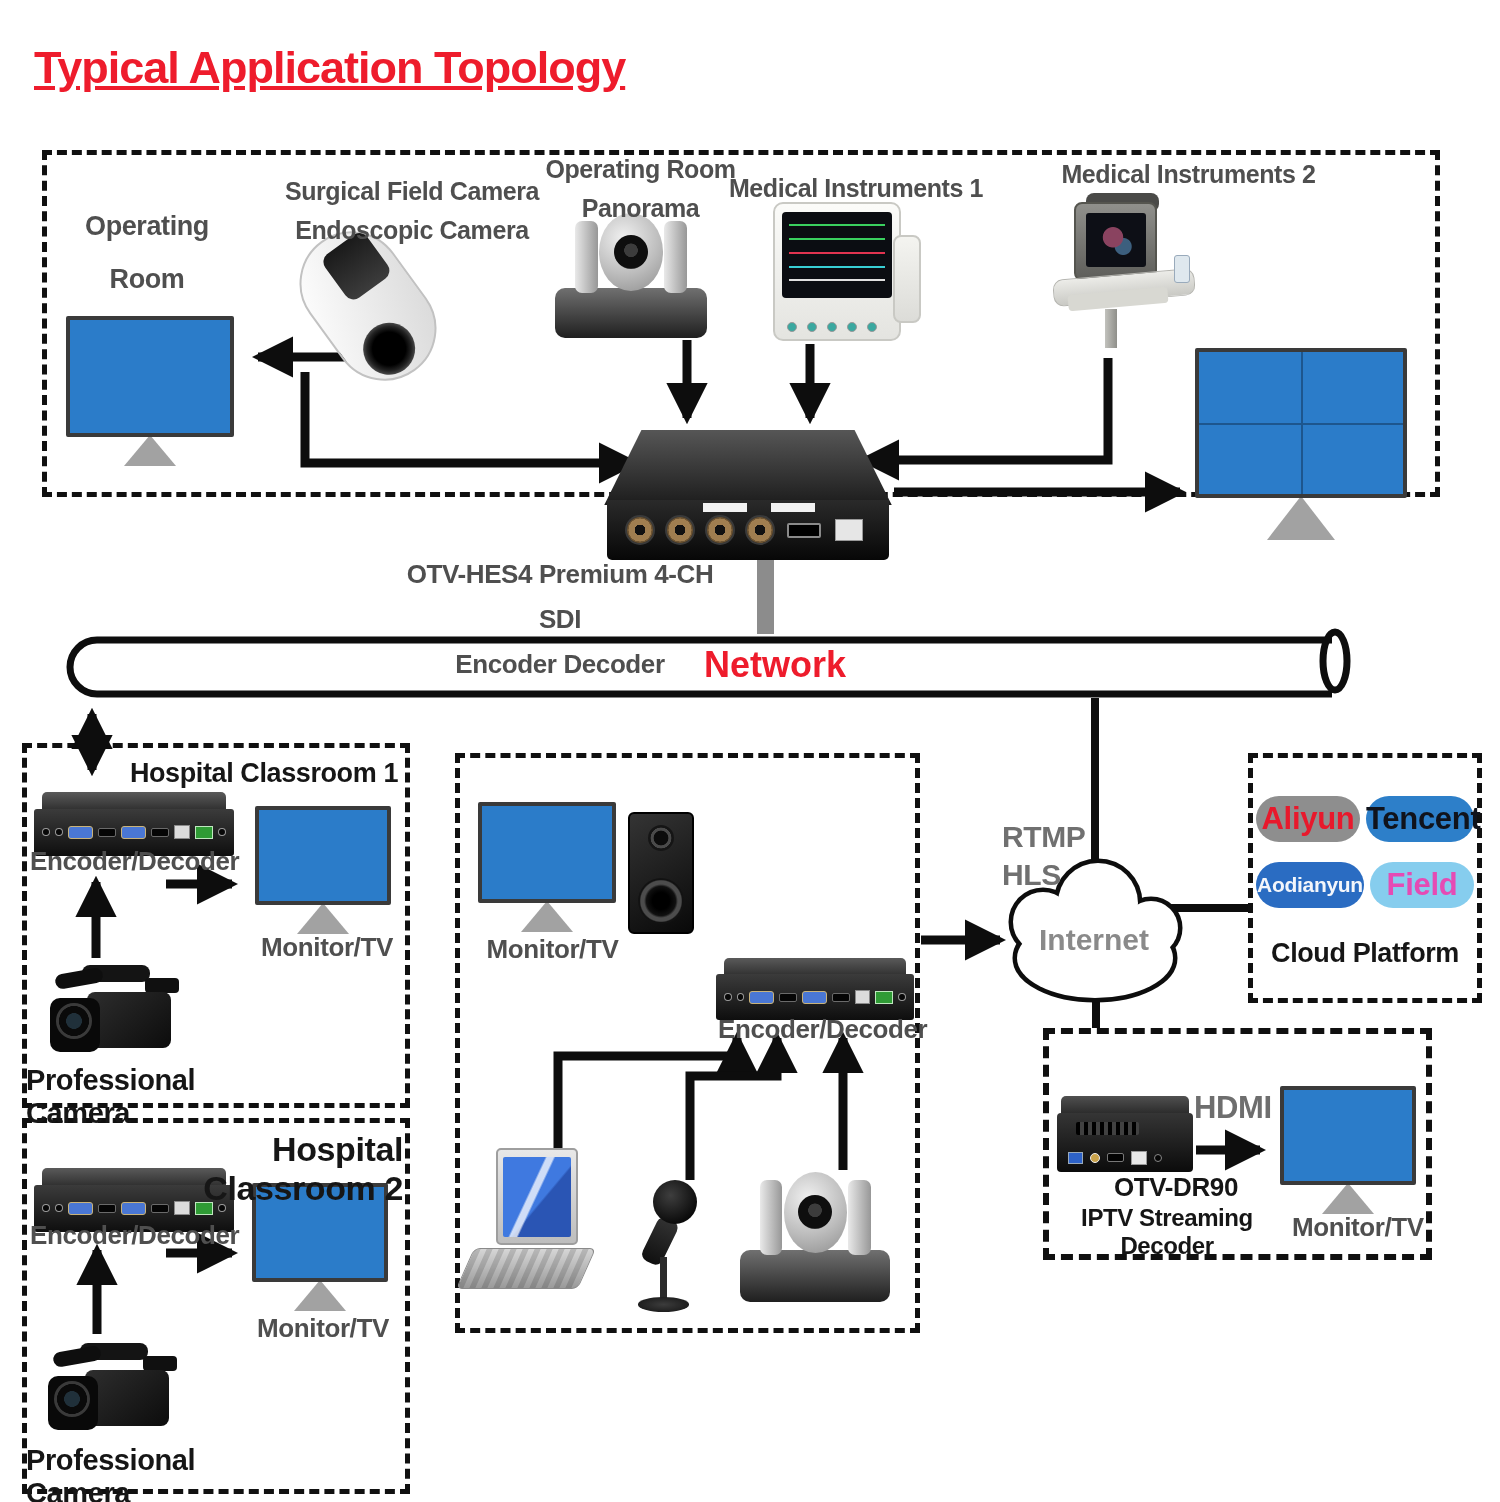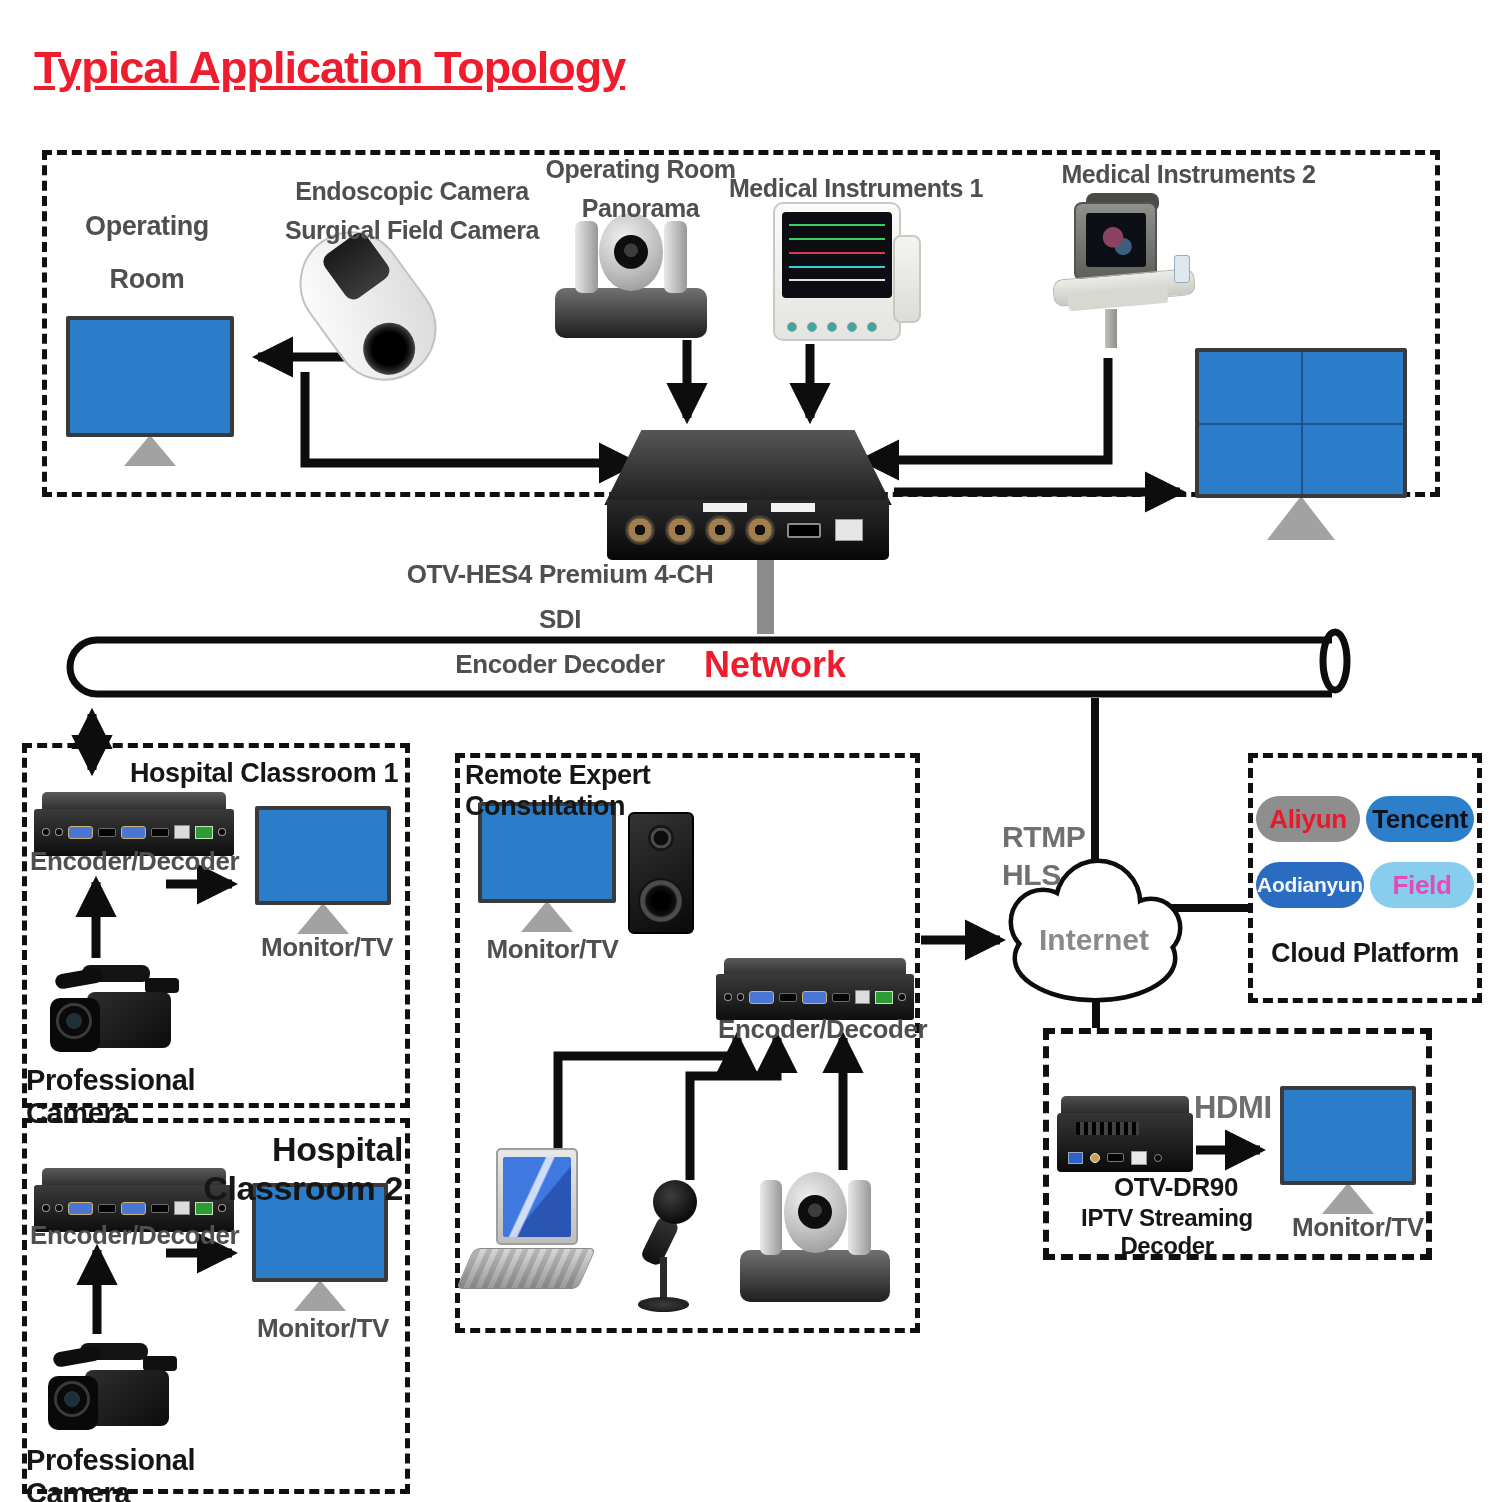--- a/index.html
+++ b/index.html
@@ -15,21 +15,21 @@
       letter-spacing:-1px;color:var(--accent-red);z-index:5;text-decoration:underline;}
   #network-label{position:absolute;left:690px;top:644px;width:170px;text-align:center;
       font-size:36px;font-weight:700;color:var(--accent-red);z-index:5;}
   
   #wires{position:absolute;left:0;top:0;z-index:2;}
   #wires path.w{stroke:var(--line-black);stroke-width:9;fill:none;}
   #wires path.thin{stroke:var(--line-black);stroke-width:8;fill:none;}
   #wires .band{stroke:var(--line-black);stroke-width:7;fill:none;}
   
   .pill{position:absolute;height:46px;line-height:46px;border-radius:23px;text-align:center;
-        font-weight:700;font-size:26px;letter-spacing:-0.3px;z-index:5;}
+        font-weight:700;font-size:31px;letter-spacing:-0.3px;z-index:5;}
   
   .dev{position:absolute;z-index:3;}
   .dev i,.dev b{display:block;}
   .dev-monitor,.dev-monitor-quad{display:flex;flex-direction:column;align-items:center;}
   .m-scr{position:relative;width:100%;flex:1;background:var(--monitor-blue);
          border:4px solid #3a3a3a;border-radius:2px;box-sizing:border-box;}
   .m-tri{width:0;height:0;border-left:26px solid transparent;border-right:26px solid transparent;
          border-bottom:31px solid #a2a2a2;margin-top:-2px;}
   .m-tri.big{border-left-width:34px;border-right-width:34px;border-bottom-width:44px;}
   .qv{position:absolute;left:50%;top:0;width:2px;height:100%;background:#1d5档ч;}
@@ -200,22 +200,22 @@
     <path class="w" marker-end="url(#ah)" d="M 1196 1150 L 1260 1150"></path>
   </svg>
 
   <div id="page-title">Typical Application Topology</div>
 
   <div class="lbl gray c" style="left:62px;top:200px;width:170px;font-size:27px;line-height:53px;">
     <div>Operating</div>
     <div>Room</div>
   </div>
   <div class="lbl gray c" style="left:282px;top:172px;width:260px;font-size:25px;line-height:39px;">
+    <div>Surgical Field Camera</div>
     <div>Endoscopic Camera</div>
-    <div>Surgical Field Camera</div>
   </div>
   <div class="lbl gray c" style="left:538px;top:150px;width:205px;font-size:25px;line-height:39px;">
     <div>Operating Room</div>
     <div>Panorama</div>
   </div>
   <div class="lbl gray c" style="left:716px;top:174px;width:280px;font-size:25px;">Medical Instruments 1</div>
   <div class="lbl gray c" style="left:1046px;top:160px;width:285px;font-size:25px;">Medical Instruments 2</div>
   <div class="lbl gray c" style="left:405px;top:552px;width:310px;font-size:26px;line-height:45px;">
     <div>OTV-HES4 Premium 4-CH SDI</div>
     <div>Encoder Decoder</div>
@@ -226,21 +226,20 @@
   <div class="lbl r" style="left:95px;top:758px;width:303px;font-size:27px;">Hospital Classroom 1</div>
   <div class="lbl gray c" style="left:30px;top:846px;width:206px;font-size:26px;">Encoder/Decoder</div>
   <div class="lbl gray c" style="left:256px;top:932px;width:142px;font-size:26px;">Monitor/TV</div>
   <div class="lbl" style="left:26px;top:1064px;width:260px;font-size:29px;">Professional Camera</div>
 
   <div class="lbl r" style="left:95px;top:1130px;width:308px;font-size:34px;">Hospital Classroom 2</div>
   <div class="lbl gray c" style="left:30px;top:1220px;width:206px;font-size:26px;">Encoder/Decoder</div>
   <div class="lbl gray c" style="left:252px;top:1313px;width:142px;font-size:26px;">Monitor/TV</div>
   <div class="lbl" style="left:26px;top:1444px;width:260px;font-size:29px;">Professional Camera</div>
 
-  <div class="lbl" style="left:465px;top:760px;width:350px;font-size:27px;">Remote Expert Consultation</div>
   <div class="lbl gray c" style="left:480px;top:934px;width:145px;font-size:26px;">Monitor/TV</div>
   <div class="lbl gray c" style="left:718px;top:1014px;width:200px;font-size:26px;">Encoder/Decoder</div>
 
   <div class="lbl gray" style="left:1002px;top:818px;width:100px;font-size:30px;line-height:38px;color:#707070;">
     <div>RTMP</div>
     <div>HLS</div>
   </div>
 
   <div class="pill" style="left: 1256px; top: 796px; width: 104px; background-color: rgb(142, 142, 142); color: rgb(232, 25, 44);">Aliyun</div>
   <div class="pill" style="left: 1366px; top: 796px; width: 108px; background-color: rgb(45, 127, 201); color: rgb(16, 19, 28);">Tencent</div>

